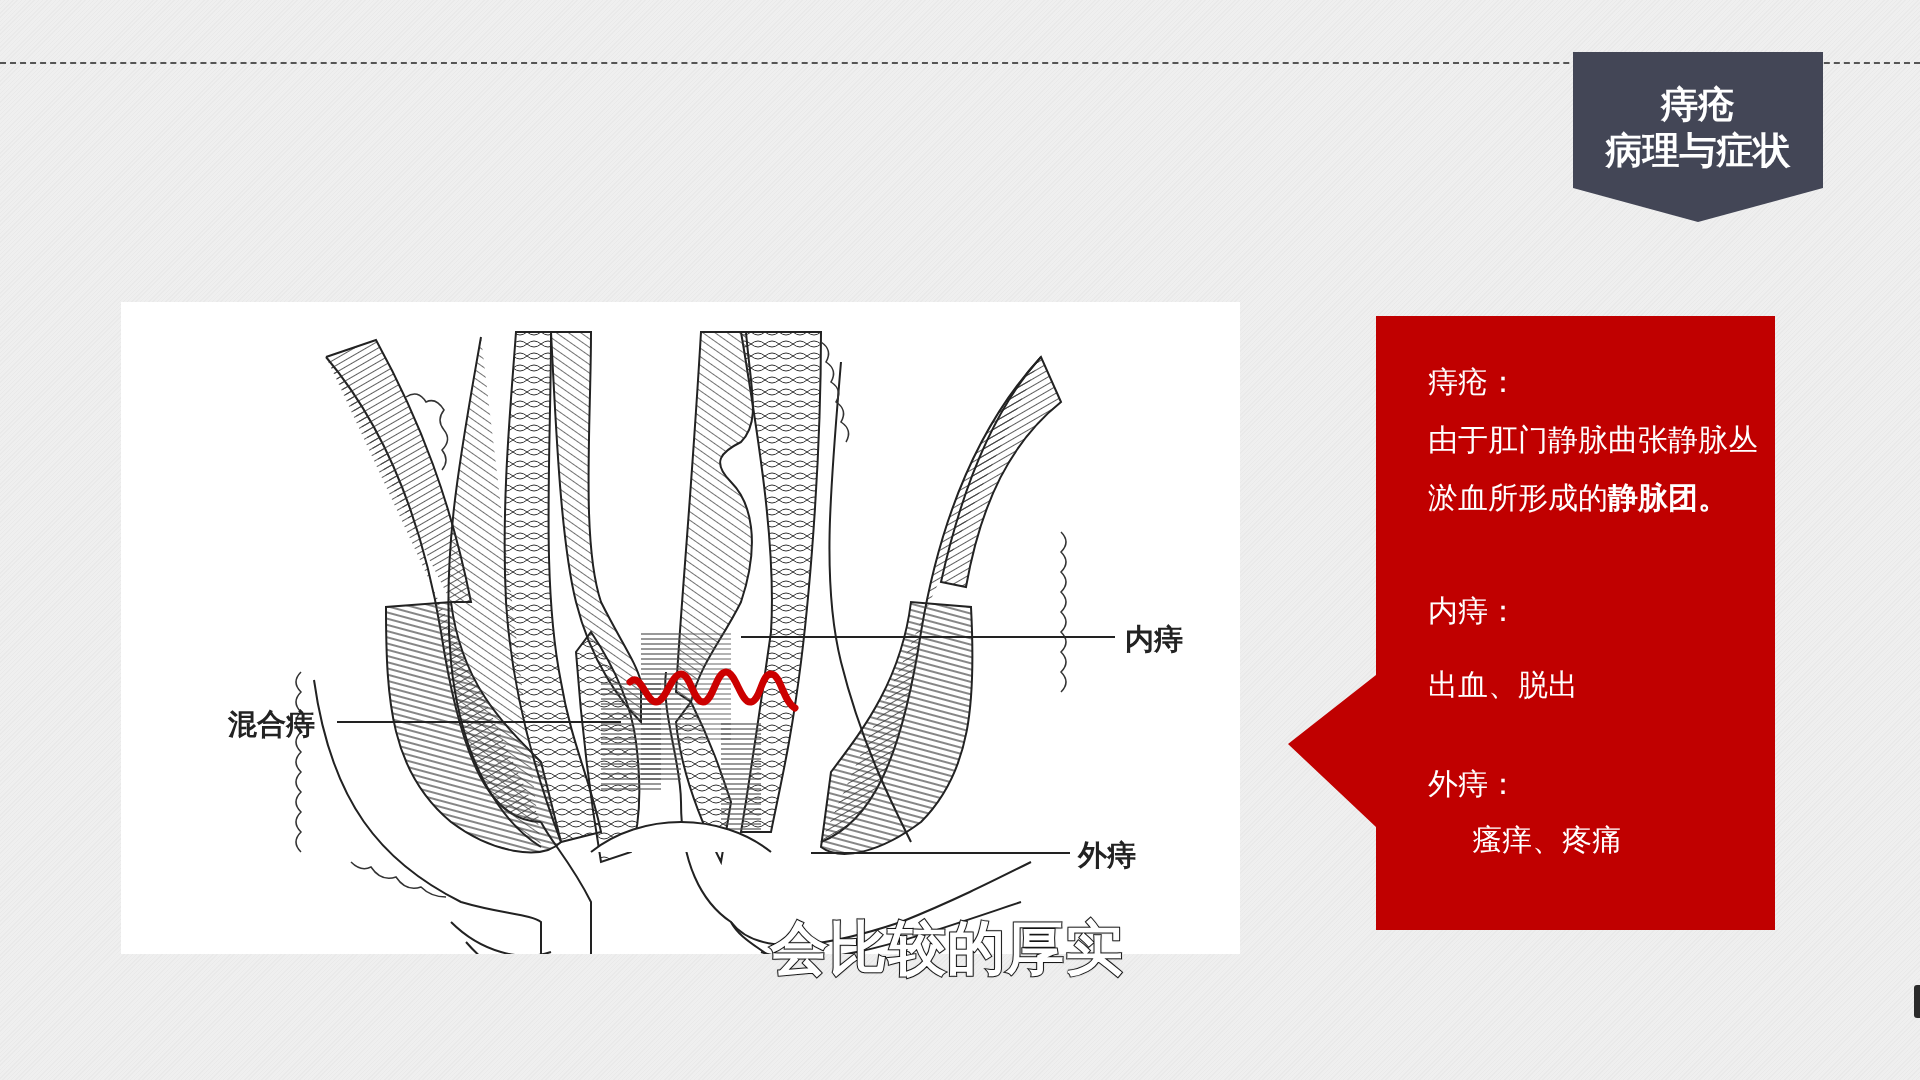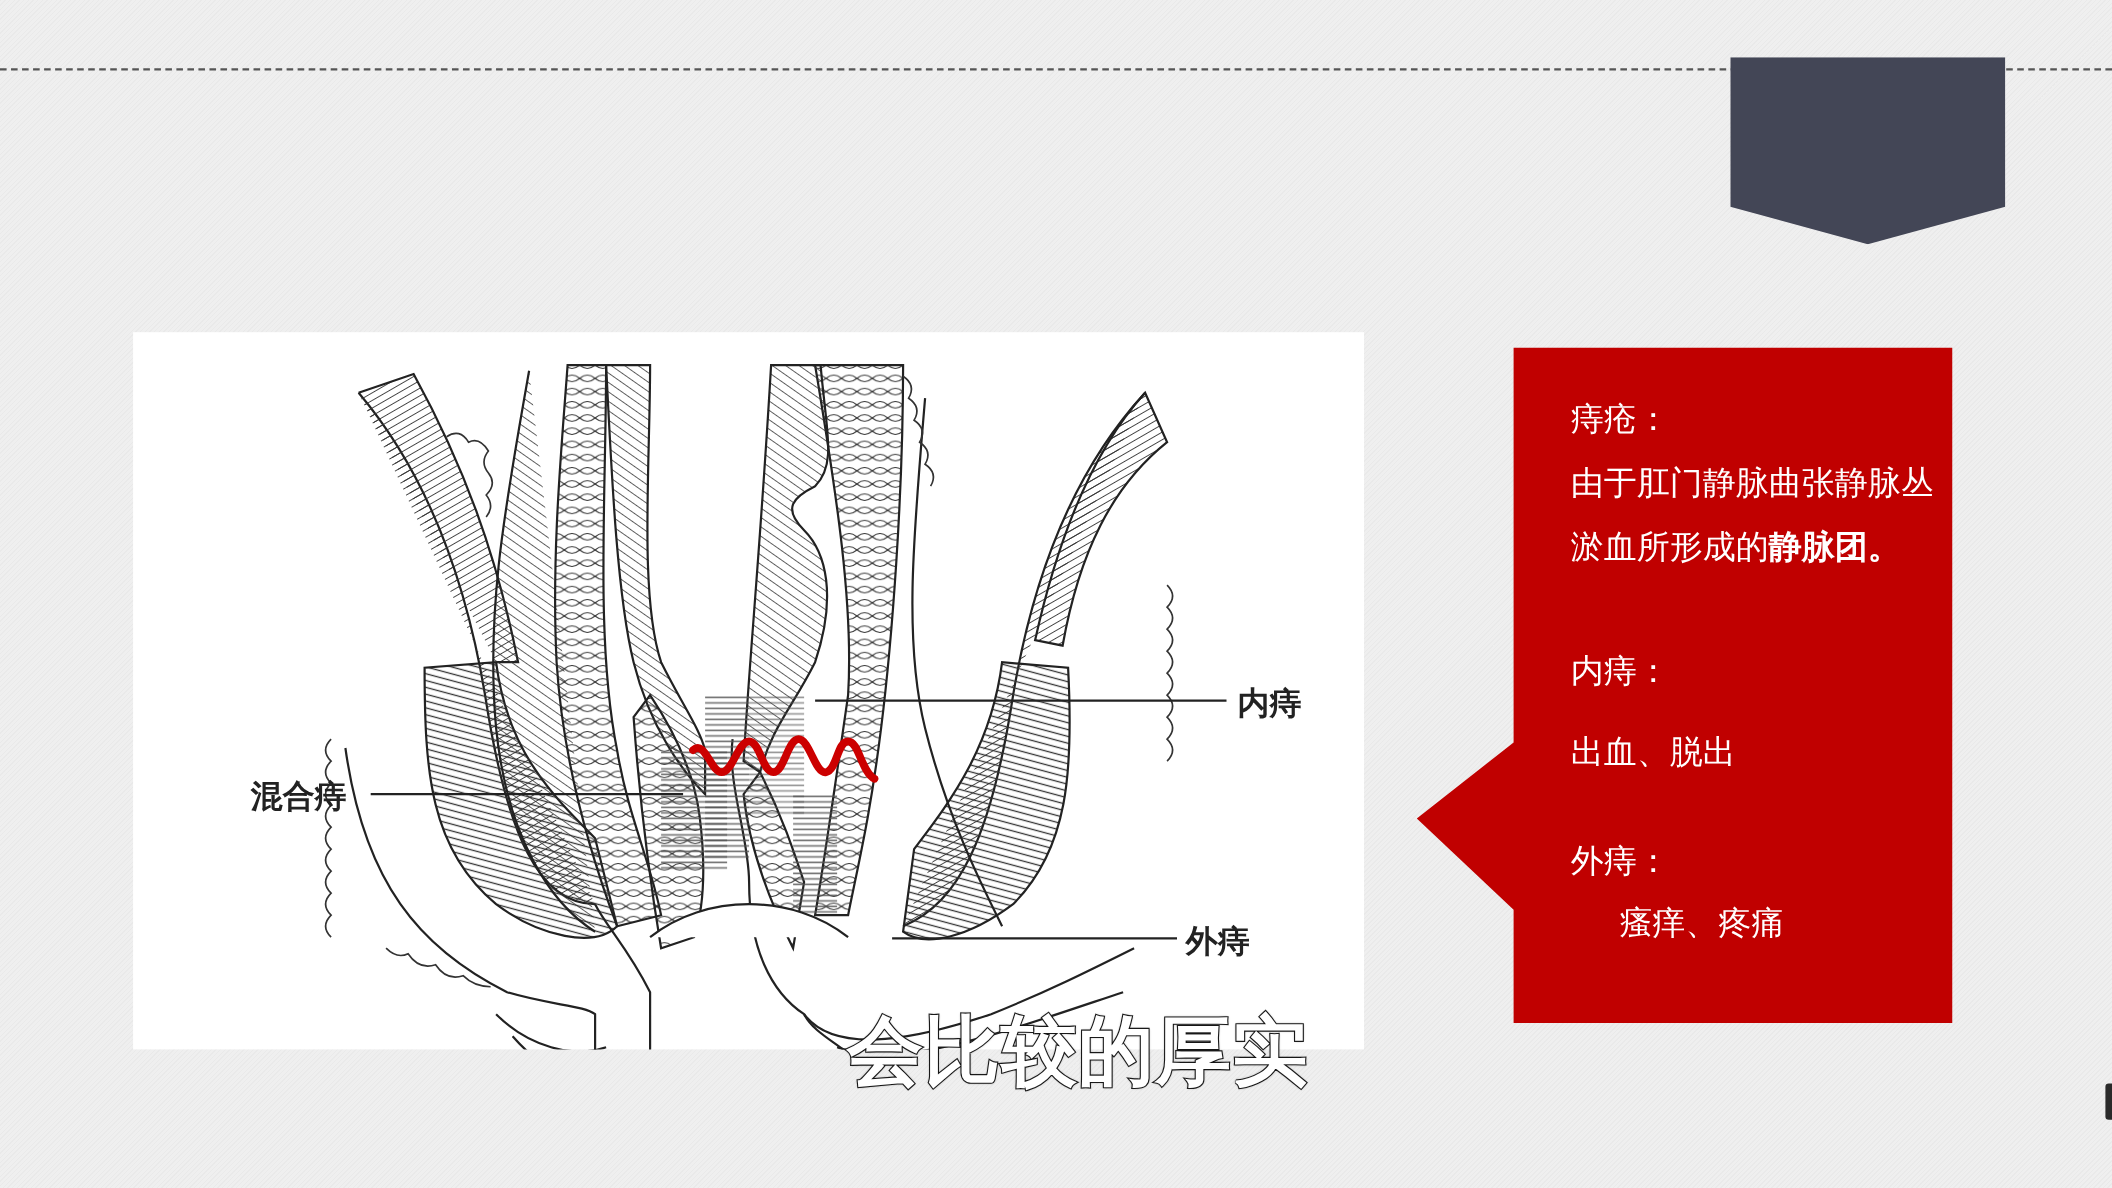--- a/index.html
+++ b/index.html
@@ -24,21 +24,21 @@
   .figure-panel {
     position:absolute; left:121px; top:302px; width:1119px; height:652px;
     background:#fff;
   }
   .figure-panel svg { position:absolute; left:0; top:0; }
   .fig-label {
     position:absolute; font-size:29px; font-weight:bold; color:#222;
     font-family:"DejaVu Serif", serif; white-space:nowrap;
   }
   .subtitle {
-    position:absolute; left:770px; top:910px; font-size:69px; color:#fff;
+    position:absolute; left:770px; top:910px; font-size:58px; color:#fff;
     font-weight:bold; white-space:nowrap; letter-spacing:1px;
     -webkit-text-stroke:2px #222;
     paint-order: stroke fill;
     text-shadow: 0 0 2px #000;
   }
   .callout {
     position:absolute; left:1288px; top:316px; width:487px; height:652px;
   }
   .callout svg { position:absolute; left:0; top:0; }
   .callout-text {
@@ -55,20 +55,22 @@
 </head>
 <body>
 
 <div class="dash-line"></div>
 
 <div class="badge">
   <svg width="250" height="170" viewBox="0 0 250 170">
     <polygon points="0,0 250,0 250,136 125,170 0,136" fill="#434656"></polygon>
   </svg>
   <div class="badge-text">
+    <div>痔疮</div>
+    <div>病理与症状</div>
   </div>
 </div>
 
 <div class="figure-panel">
   <svg width="1119" height="652" viewBox="0 0 1119 652">
     <defs>
       <pattern id="hatch" width="6" height="6" patternUnits="userSpaceOnUse" patternTransform="rotate(60)">
         <line x1="0" y1="0" x2="0" y2="6" stroke="#333" stroke-width="1.6"></line>
       </pattern>
       <pattern id="hatch2" width="7" height="7" patternUnits="userSpaceOnUse" patternTransform="rotate(-55)">

